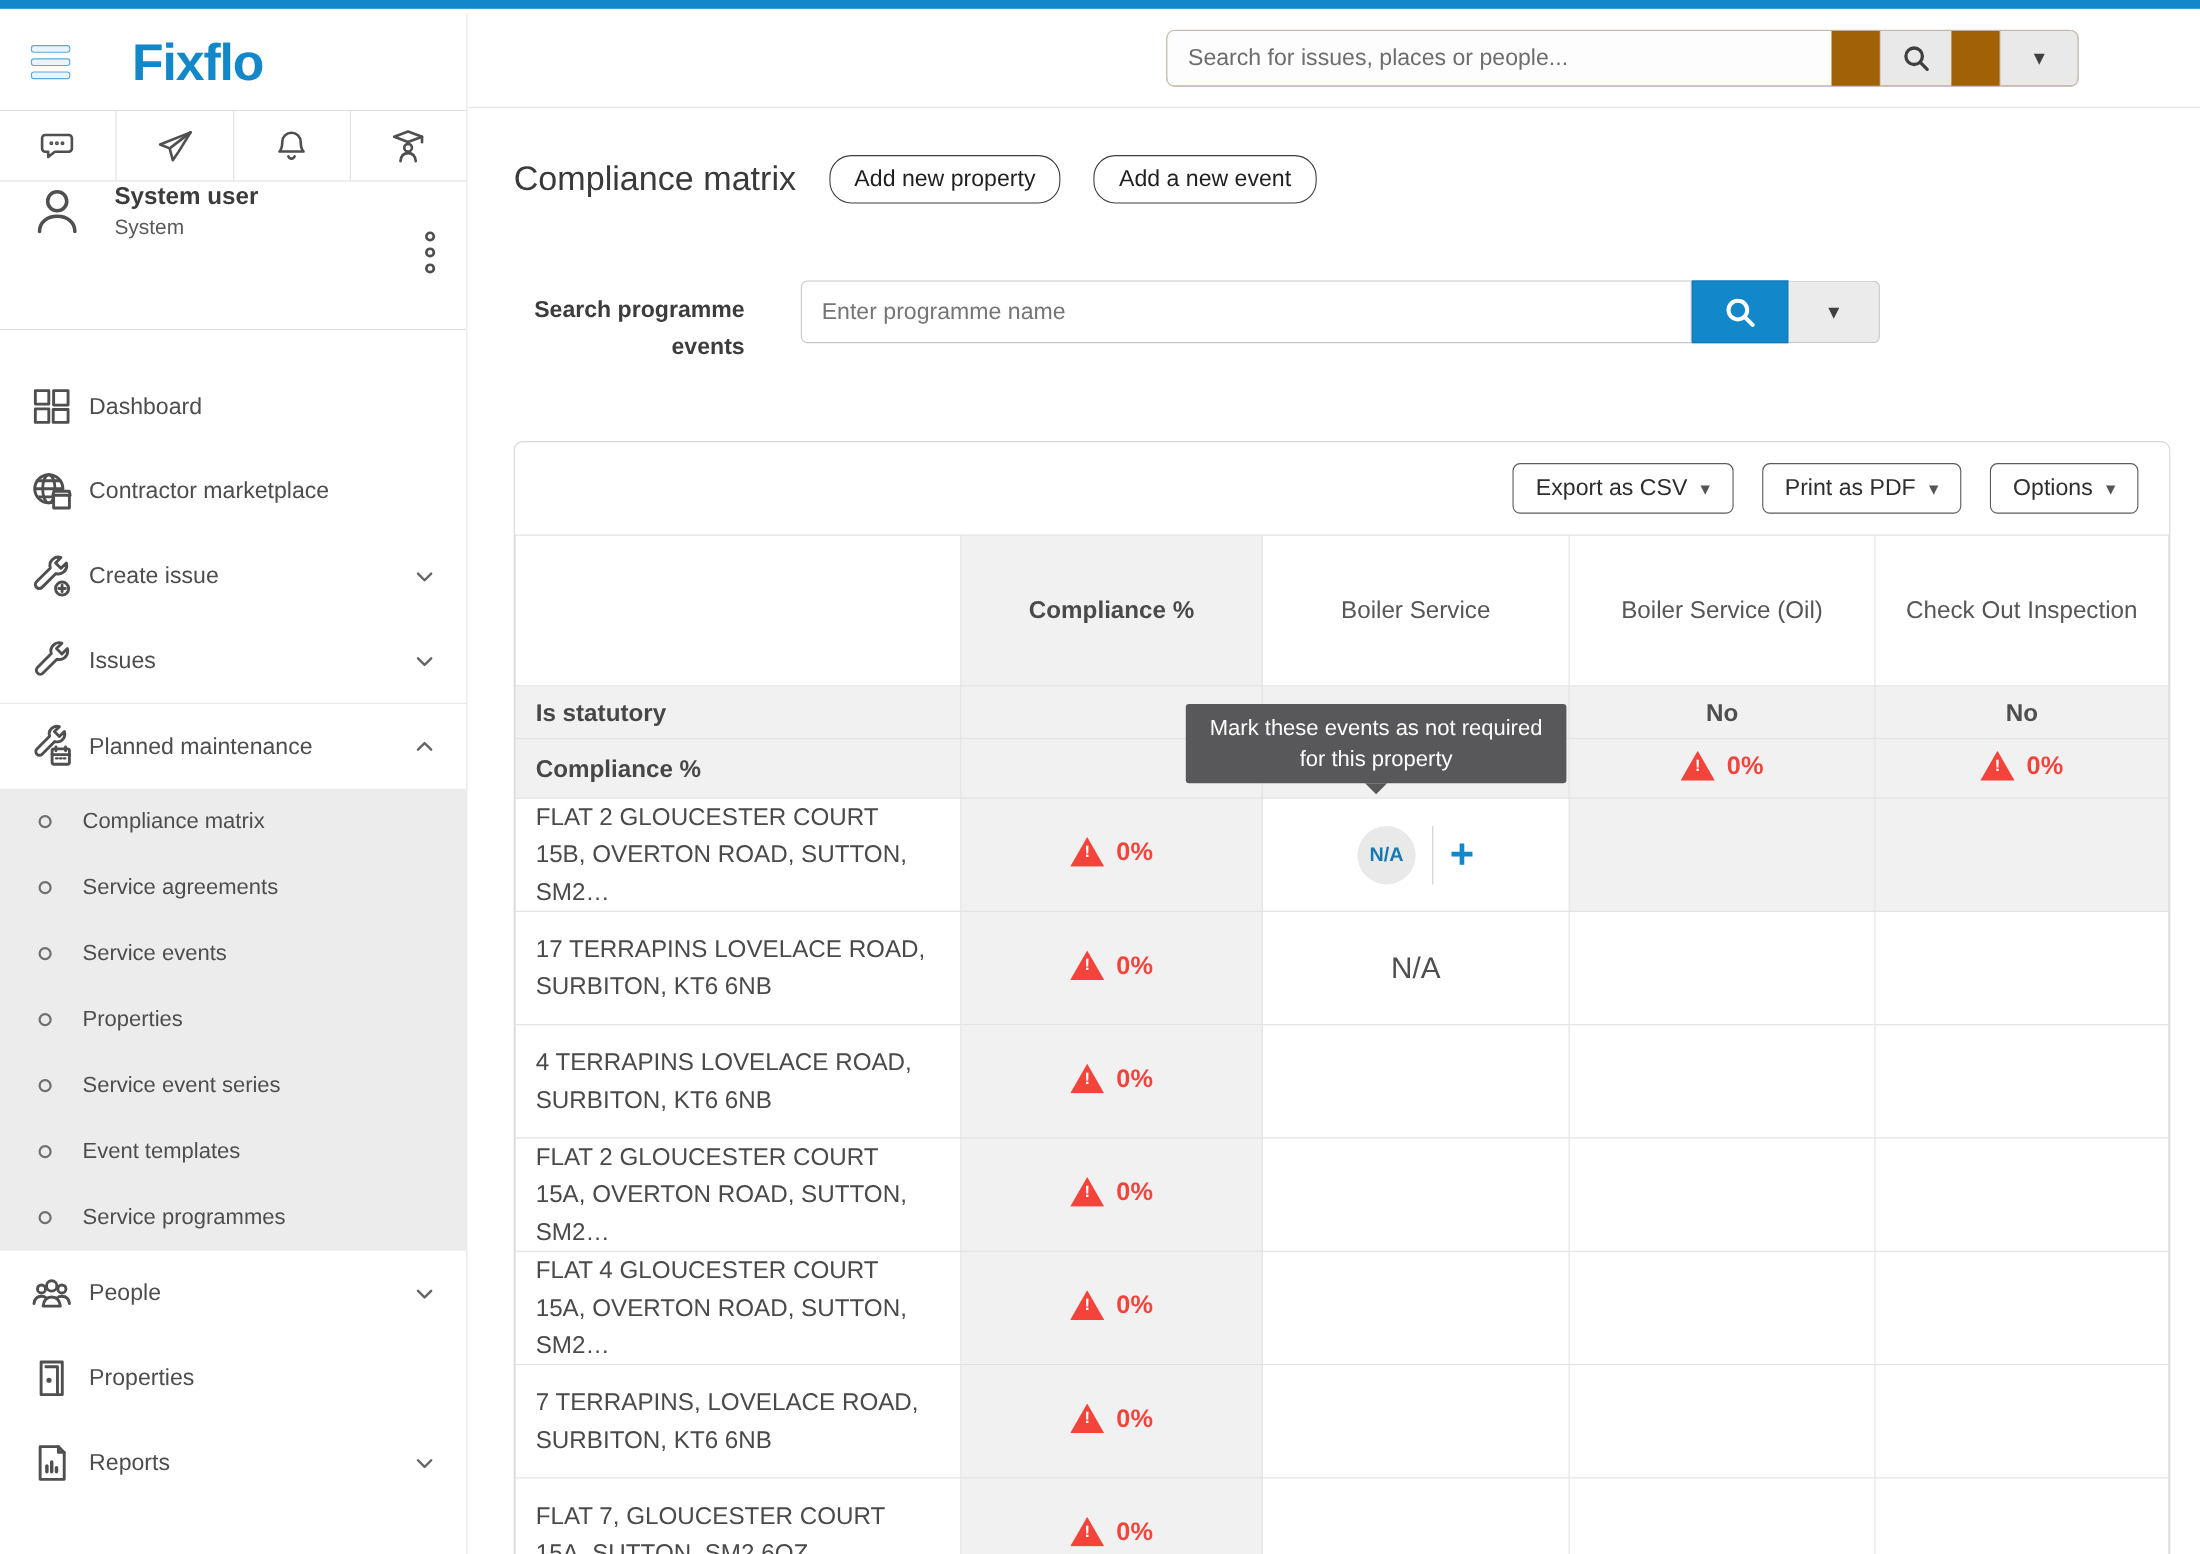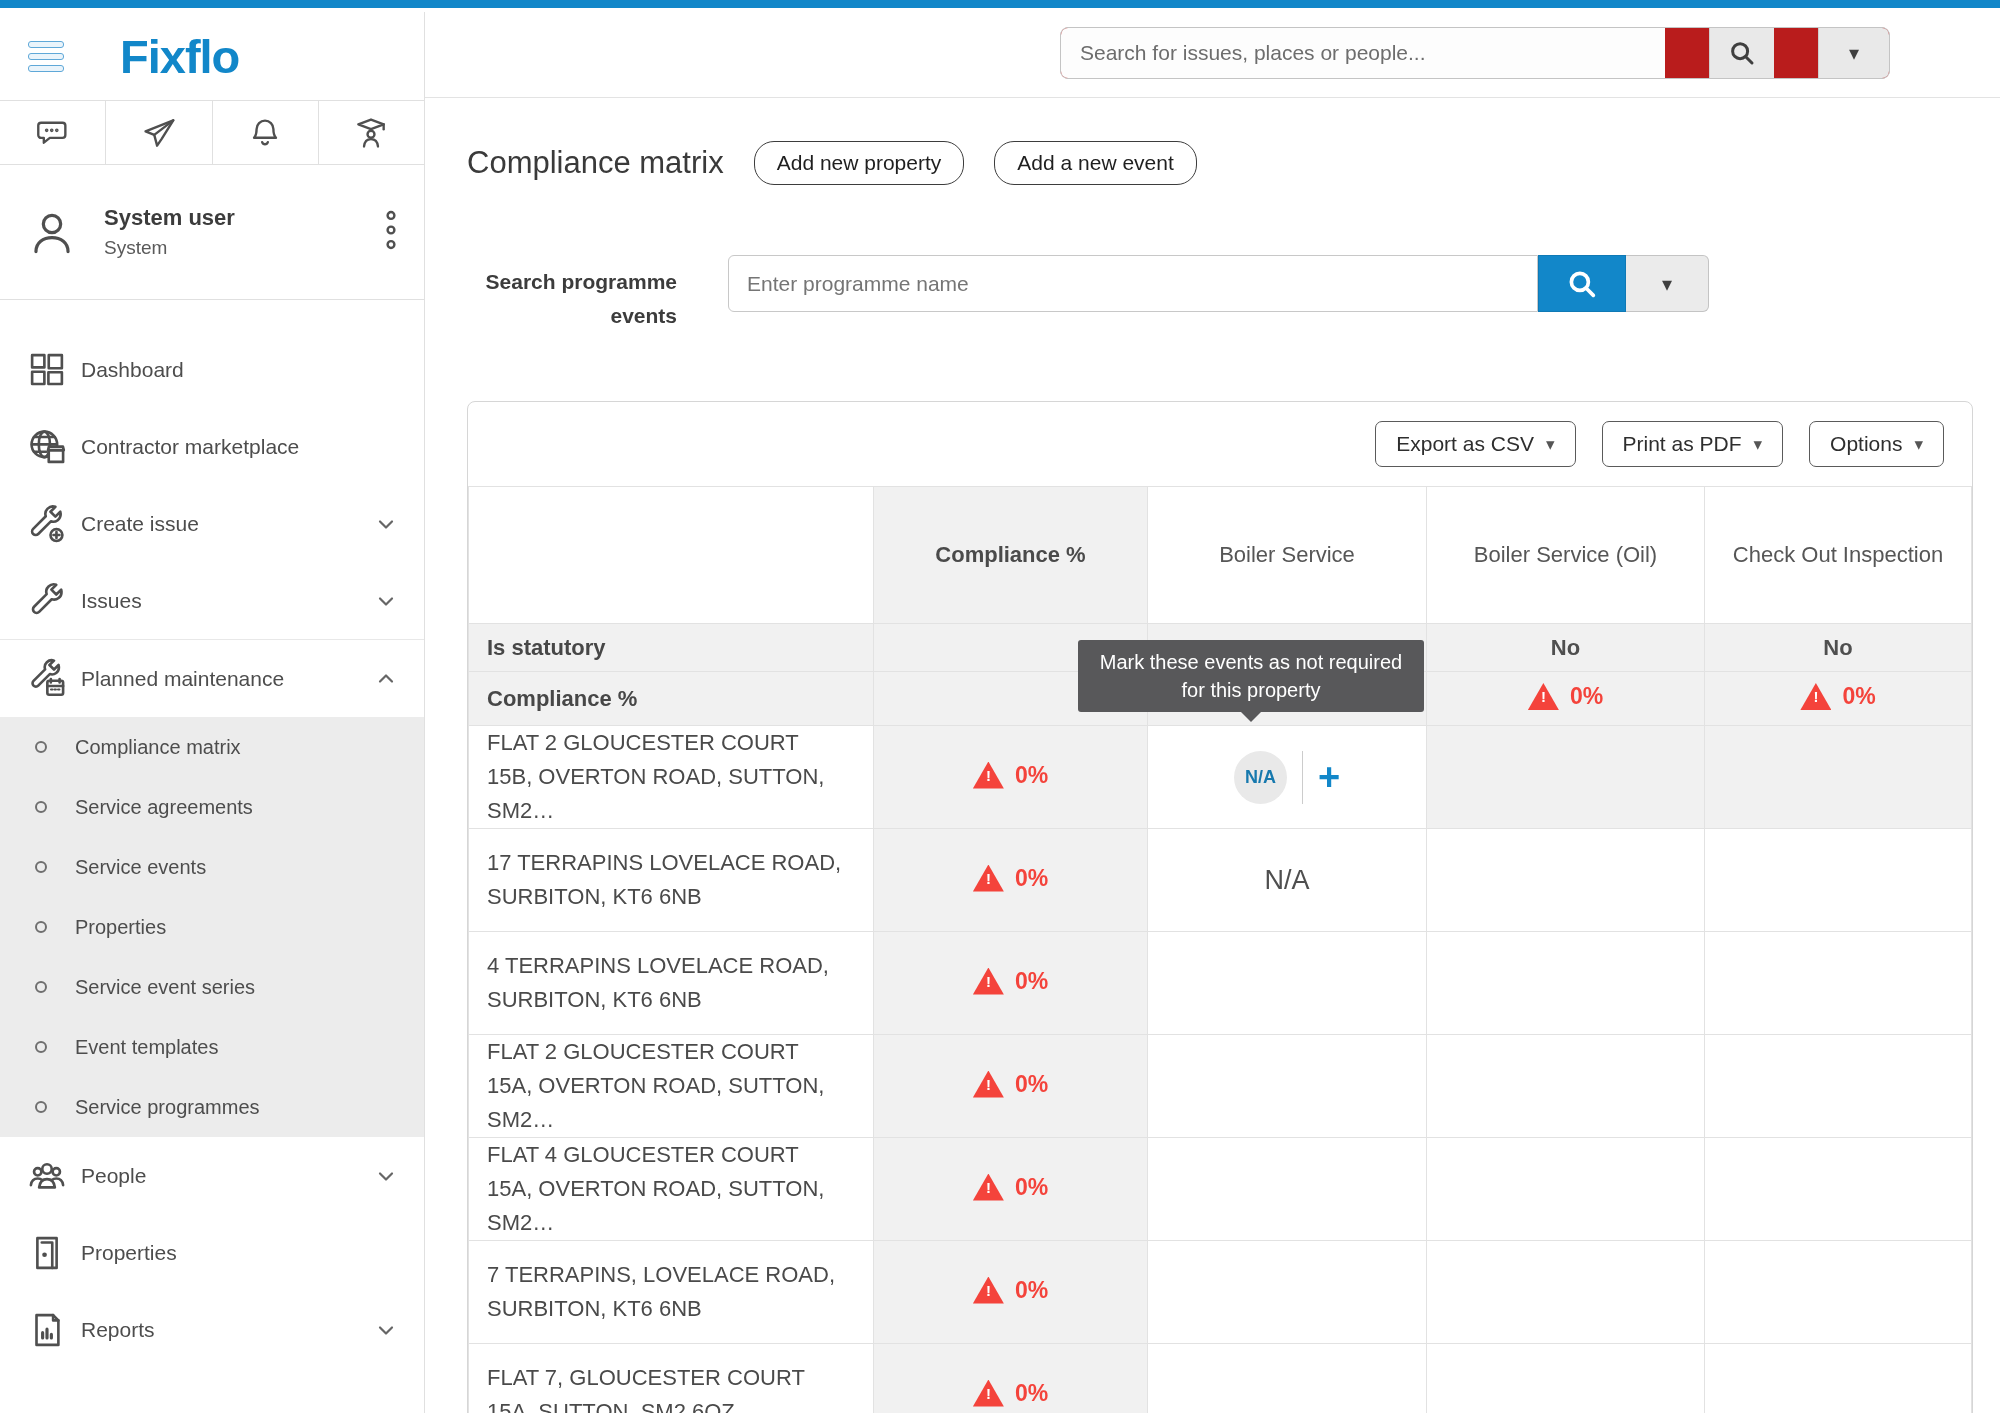--- a/index.html
+++ b/index.html
@@ -10,42 +10,42 @@
   
   .sidebar{position:absolute;top:12px;left:0;bottom:0;width:424px;background:#fff;
            border-right:1px solid #e0e0e0;overflow:hidden;}
   .logo-row{height:88px;display:flex;align-items:center;padding-left:28px;}
   .hamburger{width:36px;display:flex;flex-direction:column;gap:5px;cursor:pointer;}
   .hamburger i{display:block;height:5px;border:1.5px solid #5fa8d8;border-radius:3px;background:#eaf4fb;}
   .logo{margin-left:56px;font-size:47px;font-weight:700;color:#1287c9;letter-spacing:-1px;}
   .icons-row{height:63px;display:flex;border-top:1px solid #e0e0e0;border-bottom:1px solid #e0e0e0;}
   .icons-row .cell{flex:1;display:flex;align-items:center;justify-content:center;border-right:1px solid #e0e0e0;cursor:pointer;}
   .icons-row .cell:last-child{border-right:none;}
-  .user-row{height:134px;display:flex;align-items:center;padding-left:26px;border-bottom:1px solid #e0e0e0;position:relative;}
+  .user-row{height:134px;display:flex;align-items:flex-start;padding-left:26px;border-bottom:1px solid #e0e0e0;position:relative;}
   .user-text{margin-left:26px;}
   .user-name{font-size:22px;font-weight:700;color:#3c3c3c;}
   .user-role{font-size:19px;color:#5a5a5a;margin-top:6px;}
   .kebab{position:absolute;right:26px;top:50%;transform:translateY(-50%);cursor:pointer;}
   .menu{padding-top:31px;}
   .mi{height:77px;display:flex;align-items:center;padding-left:24px;cursor:pointer;}
   .mi .ic{width:46px;display:flex;justify-content:center;}
   .mi .lbl{margin-left:11px;font-size:21px;color:#4d4d4d;}
   .mi .chev{margin-left:auto;margin-right:26px;display:flex;}
   .mi.bordered{border-top:1px solid #e8e8e8;}
   .submenu{background:#ececec;}
   .smi{height:60px;display:flex;align-items:center;padding-left:35px;cursor:pointer;}
   .bullet{width:12px;height:12px;border:2px solid #6f6f6f;border-radius:50%;box-sizing:border-box;}
   .smi .lbl{margin-left:28px;font-size:20px;color:#4d4d4d;}
   svg.oicon{stroke:#4f4f4f;fill:none;stroke-width:1.5;stroke-linecap:round;stroke-linejoin:round;}
 
   
   .main{position:absolute;top:8px;left:425px;right:0;bottom:0;overflow:hidden;background:#fff;}
   .main-topbar{height:89px;border-bottom:1px solid #e3e3e3;position:relative;}
   .gsearch{position:absolute;top:19px;right:110px;height:50px;display:flex;border:1px solid #c4c4c4;
-           border-radius:8px;overflow:hidden;background:#b91c1c;gap:44px;}
+           border-radius:8px;overflow:hidden;background:#a16207;gap:44px;}
   .gsearch input{width:566px;border:none;outline:none;padding:0 19px;font-size:21px;color:#333;
                  font-family:"Liberation Sans",sans-serif;background:#fdfdfd;}
   .gsearch input::placeholder{color:#6d6d6d;}
   .gbtn{width:64px;background:#e9e9e9;border-left:1px solid #cfcfcf;display:flex;align-items:center;justify-content:center;cursor:pointer;}
   .gbtn.caretb{width:70px;}
   .caret-glyph{font-size:20px;color:#3f3f3f;line-height:1;}
 
   .content{padding-left:42px;}
   .title-row{margin-top:43px;display:flex;align-items:center;}
   .page-title{font-size:31px;font-weight:400;color:#3a3a3a;}

